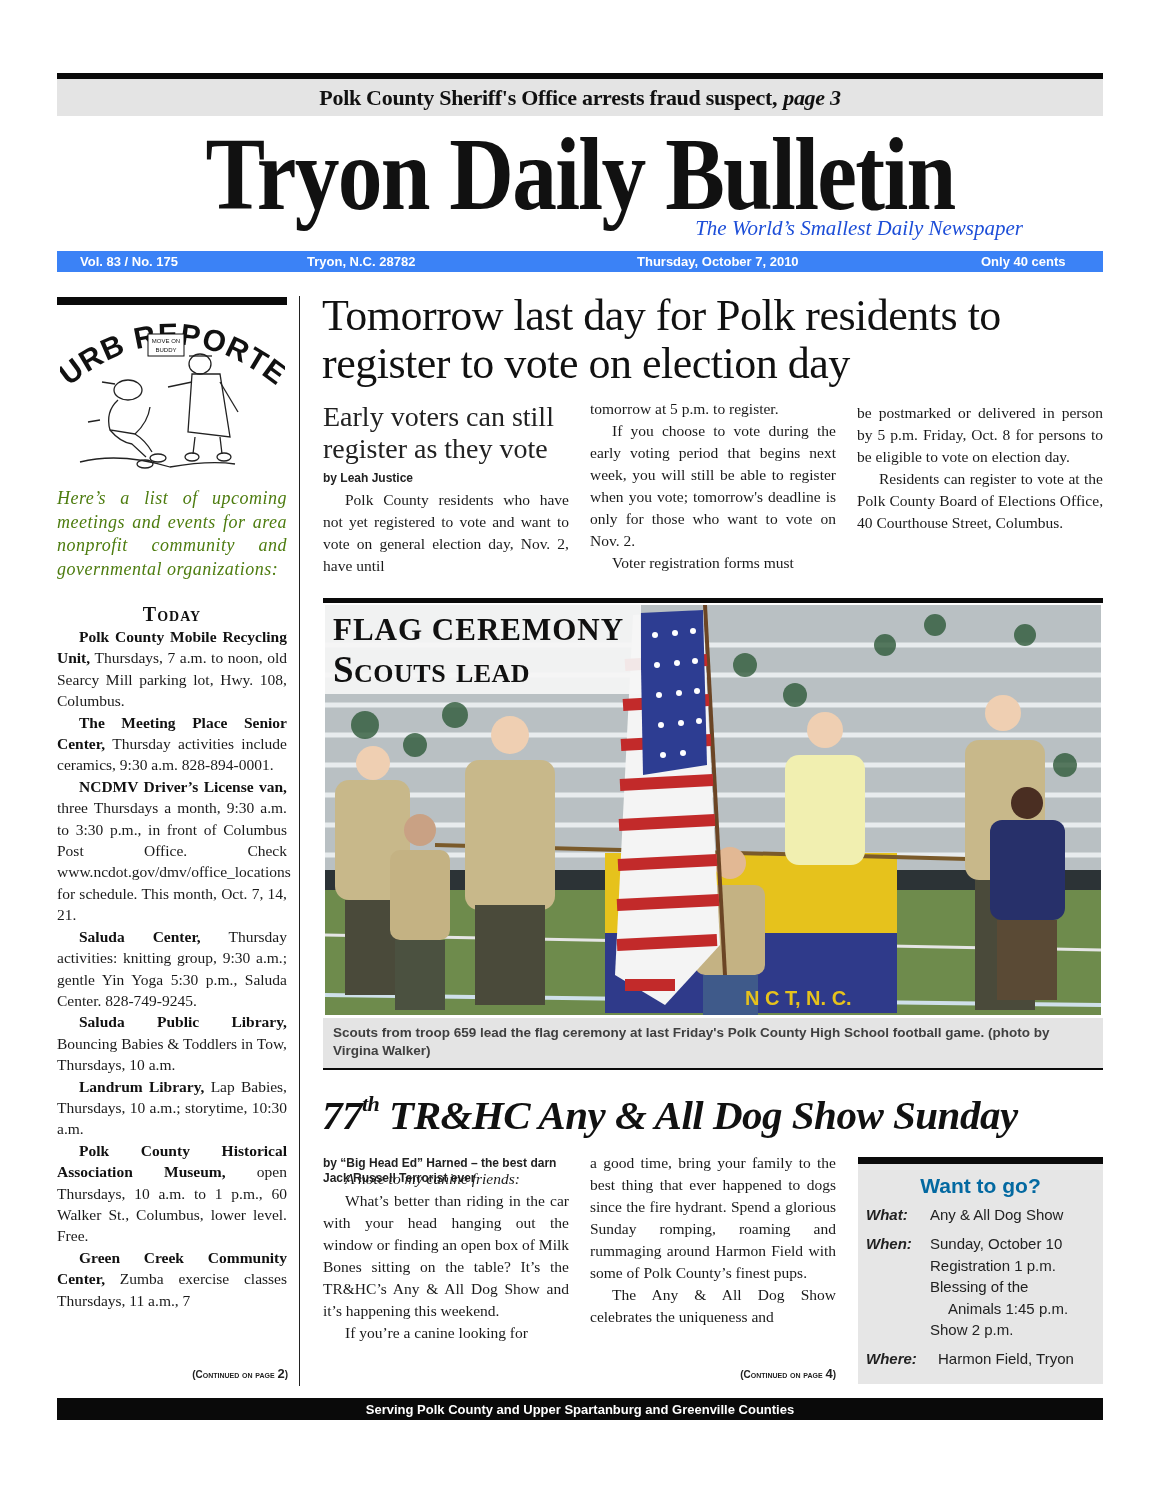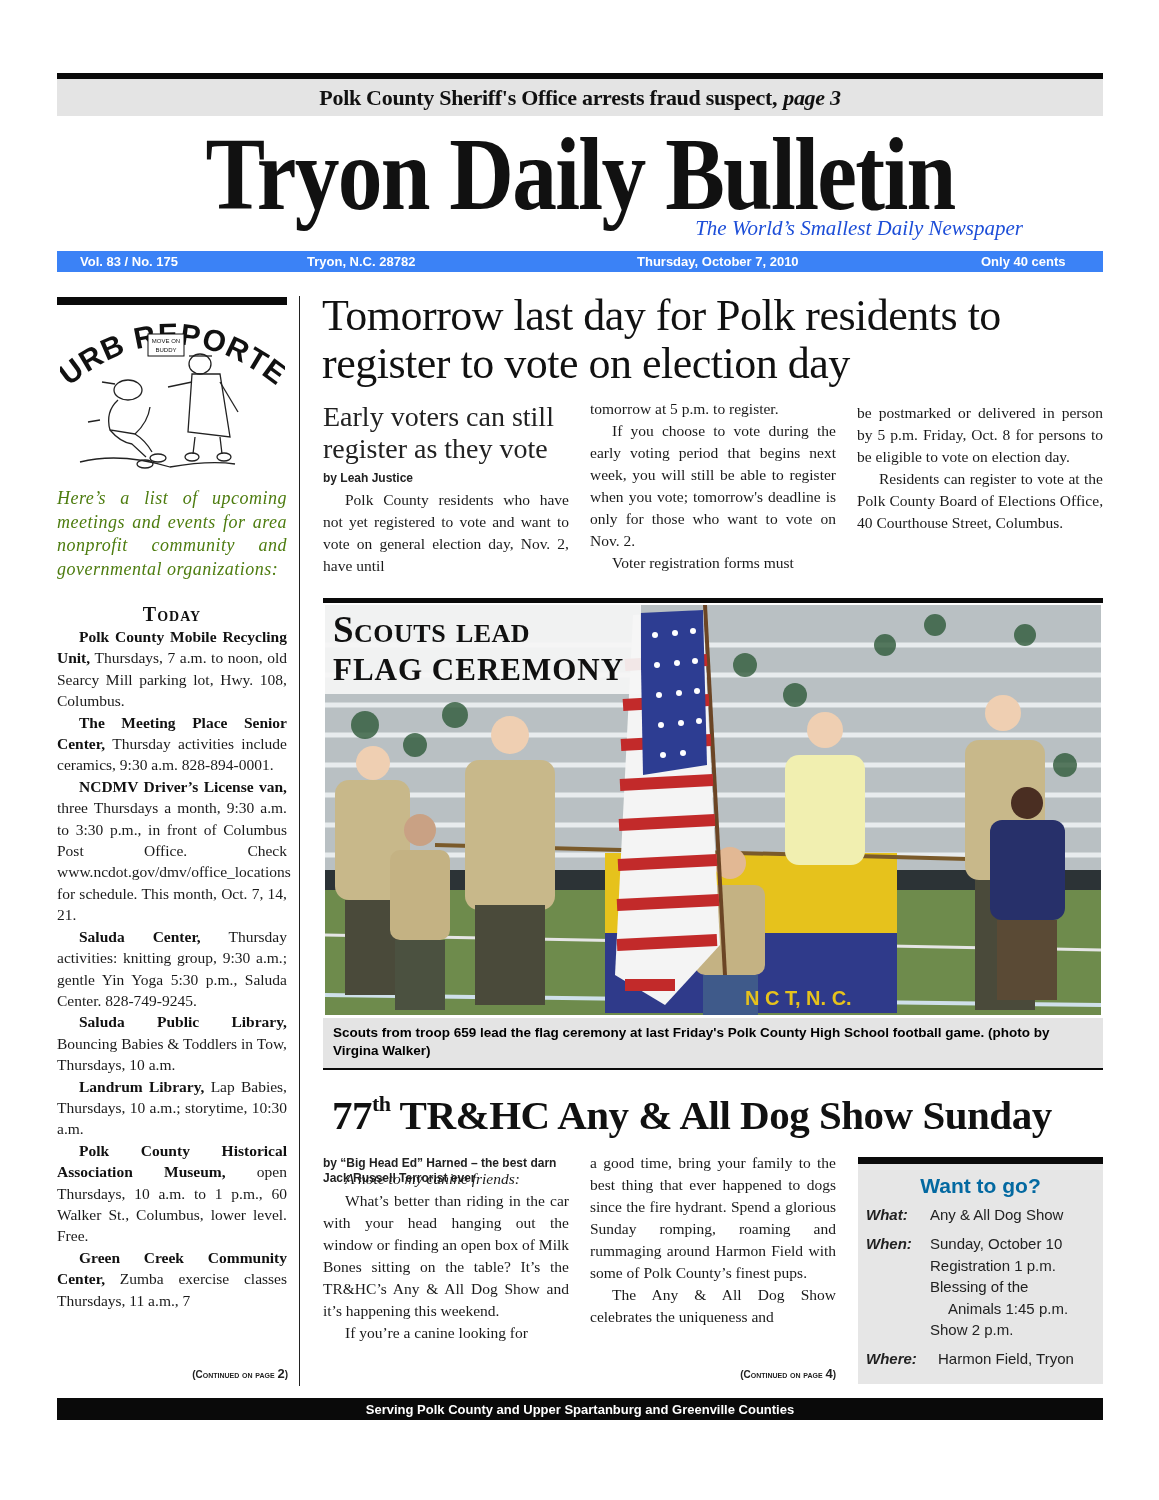--- a/index.html
+++ b/index.html
@@ -52,25 +52,25 @@
   .c1 { left: 323px; top: 489px; width: 246px; }
   .c2 { left: 590px; top: 398px; width: 246px; }
   .c3 { left: 857px; top: 402px; width: 246px; }
 
   
   .photo-rule { left: 323px; top: 598px; width: 780px; height: 5px; background: #0a0a0a; }
   .photo { left: 325px; top: 605px; width: 776px; height: 410px; overflow: hidden; background: #6b8a5a; }
   .photo-overlay { left: 325px; top: 605px; width: 316px; height: 89px; background: rgba(245,245,245,0.93); }
   .photo-title { left: 333px; top: 610px; width: 310px; font-weight: bold; font-size: 37px; line-height: 40px; letter-spacing: 0.5px; }
   .caption-box { left: 323px; top: 1018px; width: 780px; height: 50px; background: #e4e4e4; }
-  .caption { left: 333px; top: 1024px; width: 765px; font-family: "Liberation Sans", sans-serif; font-size: 13.5px; font-weight: bold; line-height: 18px; color: #000000; }
+  .caption { left: 333px; top: 1024px; width: 765px; font-family: "Liberation Sans", sans-serif; font-size: 13.5px; font-weight: bold; line-height: 18px; color: #404040; }
   .caption-rule { left: 323px; top: 1068px; width: 780px; height: 2px; background: #0a0a0a; }
 
   
-  .dog-head { left: 332px; top: 1090px; width: 790px; font-size: 41px; font-weight: bold; line-height: 50px; letter-spacing: -0.5px; }
+  .dog-head { left: 322px; top: 1090px; width: 790px; font-size: 41px; font-weight: bold; line-height: 50px; letter-spacing: -0.5px; font-style: italic; }
   .dog-head sup { font-size: 22px; vertical-align: 18px; line-height: 0; }
   .byline2 { left: 323px; top: 1156px; width: 250px; line-height: 15px; }
   .d1 { left: 323px; top: 1188px; width: 246px; }
   .d1 .note { font-style: italic; text-indent: 22px; }
   .d2 { left: 590px; top: 1152px; width: 246px; }
   .cont-right { left: 690px; top: 1366px; width: 146px; text-align: right; }
 
   .want-rule { left: 858px; top: 1157px; width: 245px; height: 7px; background: #0a0a0a; }
   .want-box { left: 858px; top: 1164px; width: 245px; height: 220px; background: #e6e6e6; font-family: "Liberation Sans", sans-serif; color: #222; }
   .want-title { position: absolute; left: 0; top: 10px; width: 245px; text-align: center; font-size: 21px; font-weight: bold; color: #0369a1; }
@@ -269,22 +269,22 @@
         <circle cx="356" cy="118" r="3"></circle>
         <circle cx="374" cy="116" r="3"></circle>
       <circle cx="338" cy="150" r="3"></circle>
         <circle cx="358" cy="148" r="3"></circle>
     </g>
   </g>
   <text x="420" y="400" font-family="Liberation Sans, sans-serif" font-weight="bold" font-size="20" fill="#e6c21c">N C        T, N. C.</text>
 </svg>
 <div class="abs photo-overlay"></div>
 <div class="abs photo-title">
+  <div style="text-transform: uppercase; font-size:31px; letter-spacing:1px;">flag ceremony</div>
   <div style="font-variant: small-caps; font-size:37px;">Scouts lead</div>
-  <div style="text-transform: uppercase; font-size:31px; letter-spacing:1px;">flag ceremony</div>
 </div>
 <div class="abs caption-box"></div>
 <div class="abs caption">Scouts from troop 659 lead the flag ceremony at last Friday's Polk County High School football game. (photo by Virgina Walker)</div>
 <div class="abs caption-rule"></div>
 
 <div class="abs dog-head"><span>77</span><sup>th</sup><span> TR&amp;HC Any &amp; All Dog Show Sunday</span></div>
 <div class="abs byline byline2">by “Big Head Ed” Harned – the best darn Jack Russell Terrorist ever</div>
 
 <div class="abs body-text d1" style="top:1168px;">
   <p class="note">A note to my canine friends:</p>

